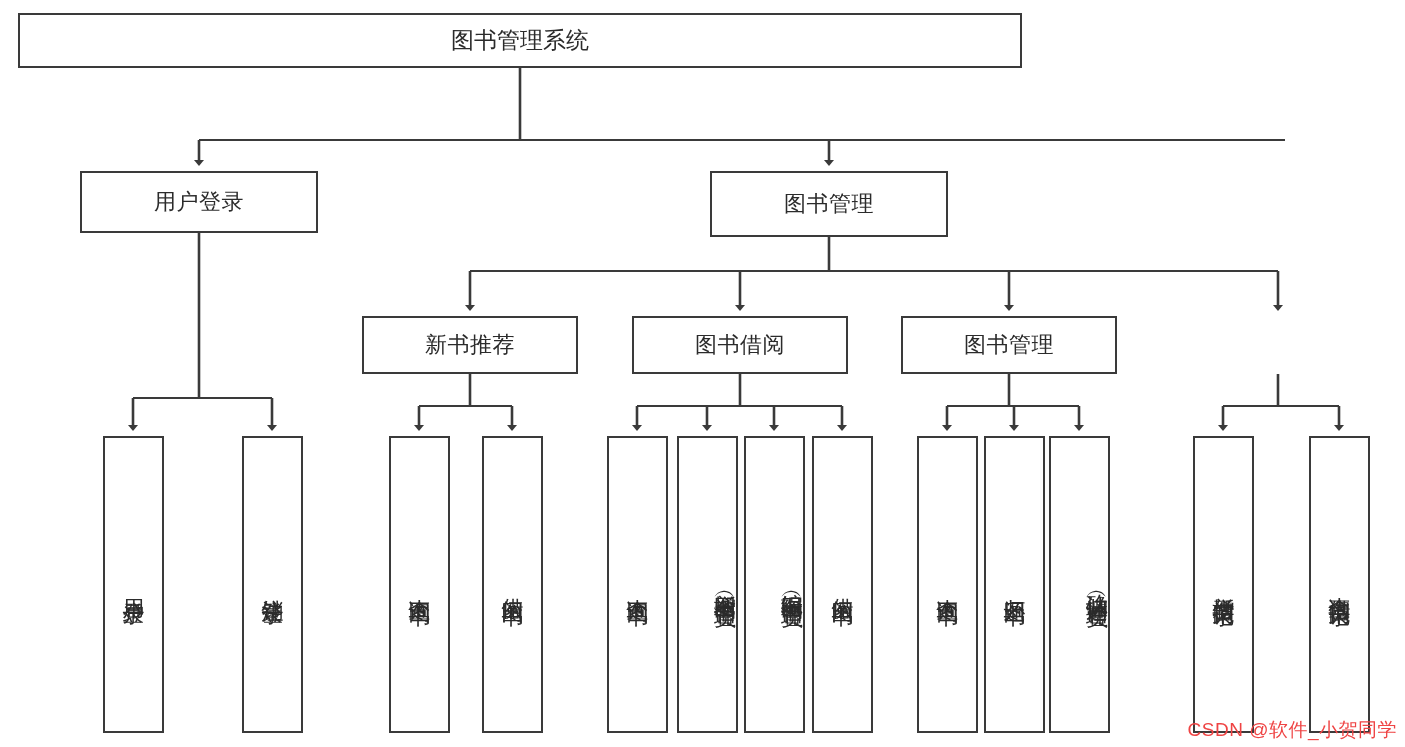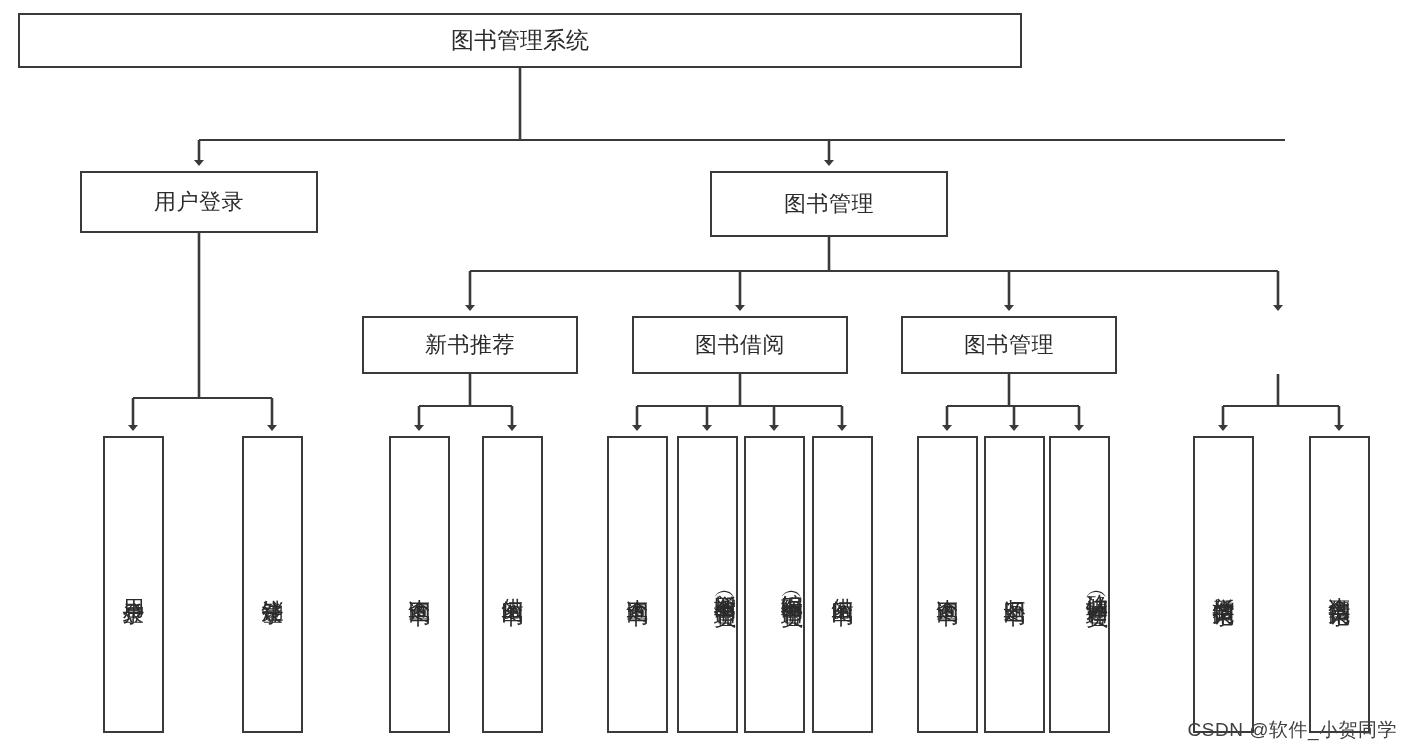--- a/index.html
+++ b/index.html
@@ -58,21 +58,21 @@
     writing-mode: vertical-rl;
     text-orientation: upright;
     white-space: nowrap;
     line-height: 1;
   }
   .watermark {
     position: absolute;
     right: 8px;
     bottom: 4px;
     font-size: 19px;
-    color: #404040;
+    color: #ef4444;
     z-index: 5;
     white-space: nowrap;
     letter-spacing: 0.5px;
   }
 </style>
 </head>
 <body>
 
 <div id="canvas">
 

